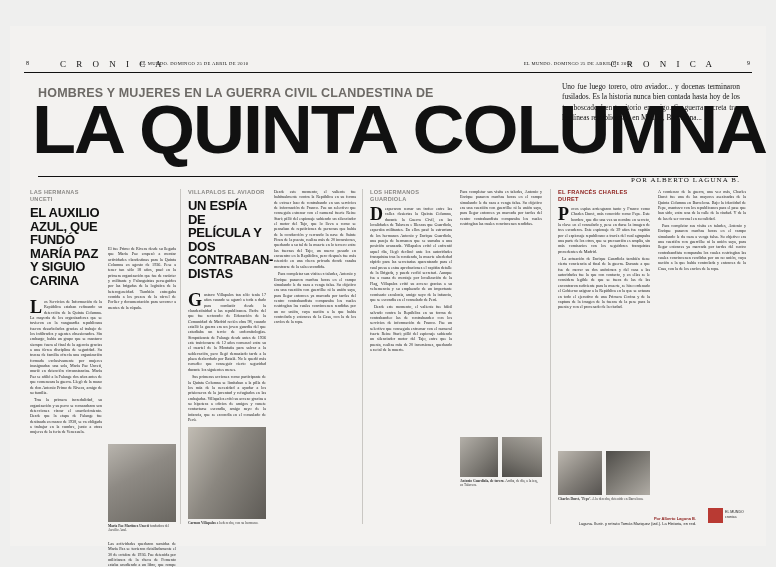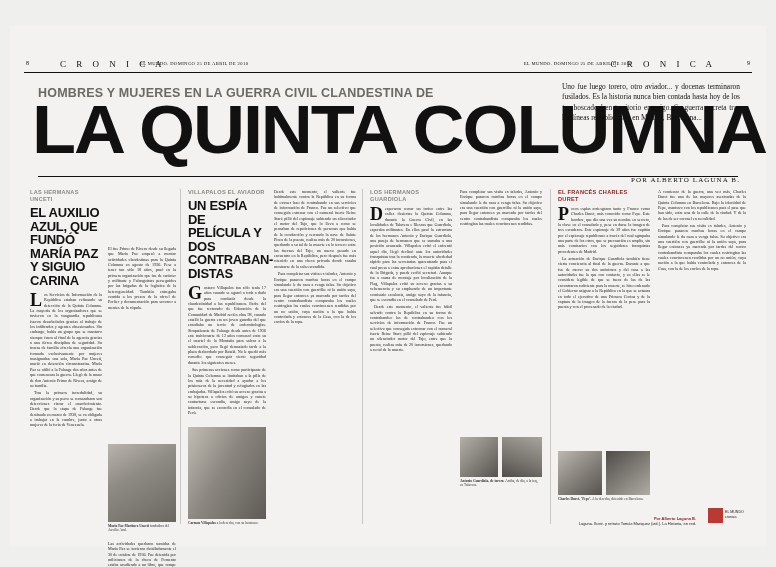--- a/index.html
+++ b/index.html
@@ -34,21 +34,21 @@
   .byline{position:absolute;right:26px;top:150px;width:178px;text-align:right;
           font-family:"Liberation Serif",serif;font-size:7px;letter-spacing:1.1px;color:#111;}
 
   
   .cols{position:absolute;left:20px;top:163px;right:20px;bottom:22px;}
   .col{position:absolute;top:0;bottom:0;}
   .colhead{font-family:"Liberation Sans",sans-serif;font-weight:bold;font-size:5.6px;
            letter-spacing:.3px;color:#8a8885;margin-bottom:3px;line-height:7px;}
   .colhead .red{color:#8c1d1a;}
   .headline{font-family:"Liberation Sans",sans-serif;font-weight:bold;color:#111;
-            line-height:13.5px;font-size:13px;letter-spacing:-.3px;margin:0 0 5px 0;}
+            line-height:13.5px;font-size:13px;letter-spacing:-.3px;margin:0 0 12px 0;}
   .body{font-size:4.15px;line-height:5.35px;text-align:justify;color:#1a1a1a;
         -webkit-hyphens:auto;hyphens:auto;}
   .body p{margin:0 0 2px 0;text-indent:4px;}
   .body p.first{text-indent:0;}
   .dropcap{float:left;font-family:"Liberation Serif",serif;font-size:18px;line-height:15px;
            font-weight:bold;padding:1px 2px 0 0;color:#111;}
   .vrule{position:absolute;top:0;bottom:0;width:1px;background:#c9c7c3;}
 
   
   .photo{position:absolute;background:#9a9894;overflow:hidden;}

